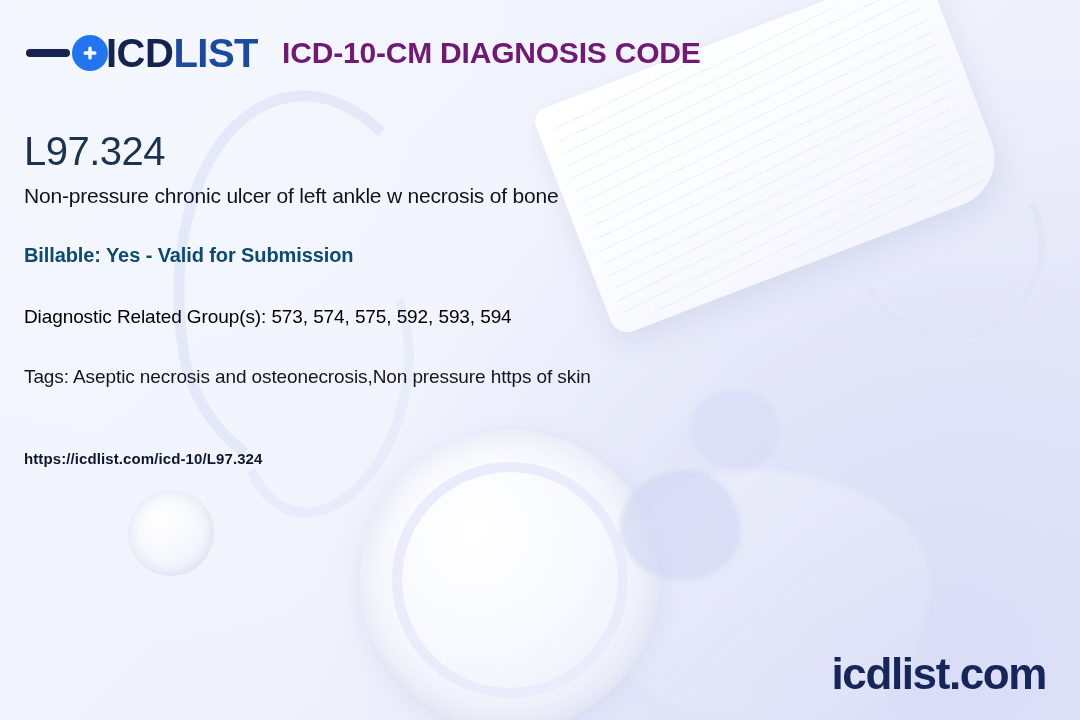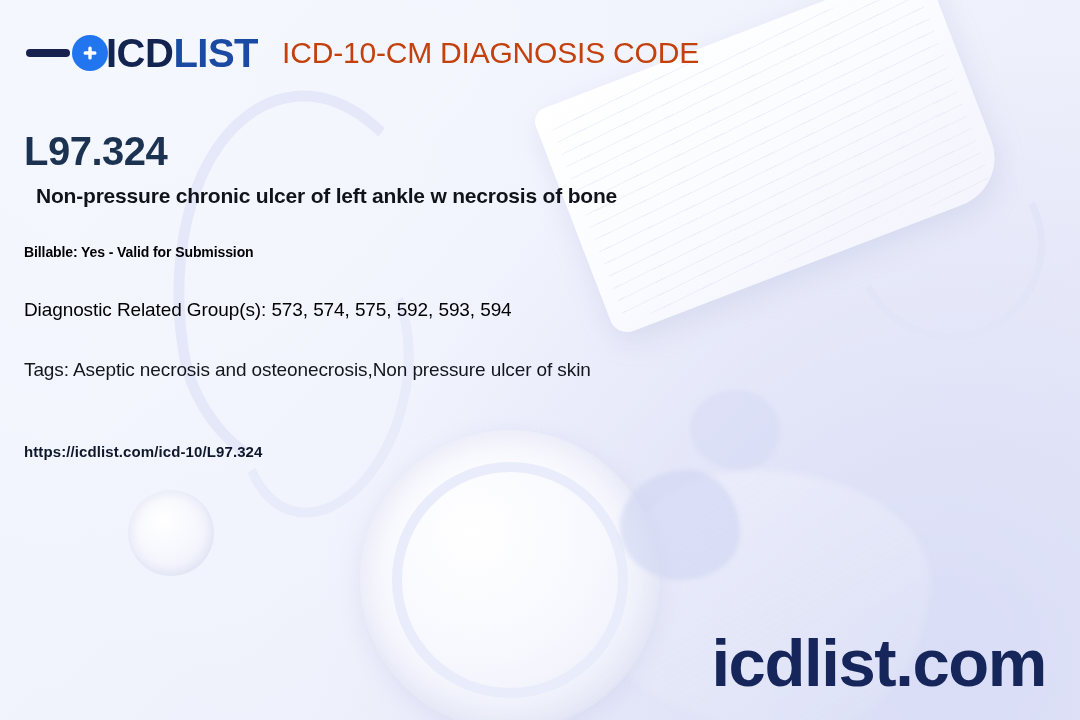--- a/index.html
+++ b/index.html
@@ -177,51 +177,50 @@
     font-size: 40px;
     font-weight: bold;
     letter-spacing: -0.5px;
     line-height: 1;
   }
   .brand-icd  { color: #132450; }
   .brand-list { color: #1b4aa2; }
 
   .header-title {
     font-size: 30px;
-    font-weight: normal;
-    color: #c2410c;
+    font-weight: bold;
+    color: #701a75;
     letter-spacing: -0.2px;
     line-height: 1;
     white-space: nowrap;
     text-align: right;
   }
 
   
   .content { padding-top: 48px; }
 
   .code {
     font-size: 40px;
-    font-weight: bold;
+    font-weight: normal;
     color: #1b3350;
     letter-spacing: -0.5px;
     line-height: 1.05;
   }
   .description {
     margin-top: 12px;
     font-size: 21px;
-    font-weight: bold;
+    font-weight: normal;
     color: #11131a;
     letter-spacing: -0.2px;
-    margin-left: 12px;
   }
   .billable {
     margin-top: 36px;
-    font-size: 14px;
-    font-weight: bold;
-    color: #000000;
+    font-size: 20px;
+    font-weight: bold;
+    color: #0c4a6e;
     letter-spacing: -0.1px;
   }
   .drg {
     margin-top: 39px;
     font-size: 19px;
     color: #000000;
     letter-spacing: -0.1px;
   }
   .tags {
     margin-top: 38px;
@@ -234,21 +233,21 @@
     font-size: 15px;
     font-weight: bold;
     color: #0f172a;
     letter-spacing: 0.1px;
   }
 
   .watermark {
     position: absolute;
     right: 34px;
     bottom: 24px;
-    font-size: 67px;
+    font-size: 44px;
     font-weight: bold;
     color: #17265a;
     letter-spacing: -1.4px;
     line-height: 1;
   }
 </style>
 </head>
 <body>
 
 <div id="bg-art">
@@ -281,19 +280,19 @@
       </span>
     </div>
     <div class="header-title">ICD-10-CM DIAGNOSIS CODE</div>
   </div>
 
   <div class="content">
     <div class="code">L97.324</div>
     <div class="description">Non-pressure chronic ulcer of left ankle w necrosis of bone</div>
     <div class="billable">Billable: Yes - Valid for Submission</div>
     <div class="drg">Diagnostic Related Group(s): 573, 574, 575, 592, 593, 594</div>
-    <div class="tags">Tags: Aseptic necrosis and osteonecrosis,Non pressure ulcer of skin</div>
+    <div class="tags">Tags: Aseptic necrosis and osteonecrosis,Non pressure https of skin</div>
     <div class="url">https://icdlist.com/icd-10/L97.324</div>
   </div>
 
   <div class="watermark">icdlist.com</div>
 
 </div>
 
 </body></html>

